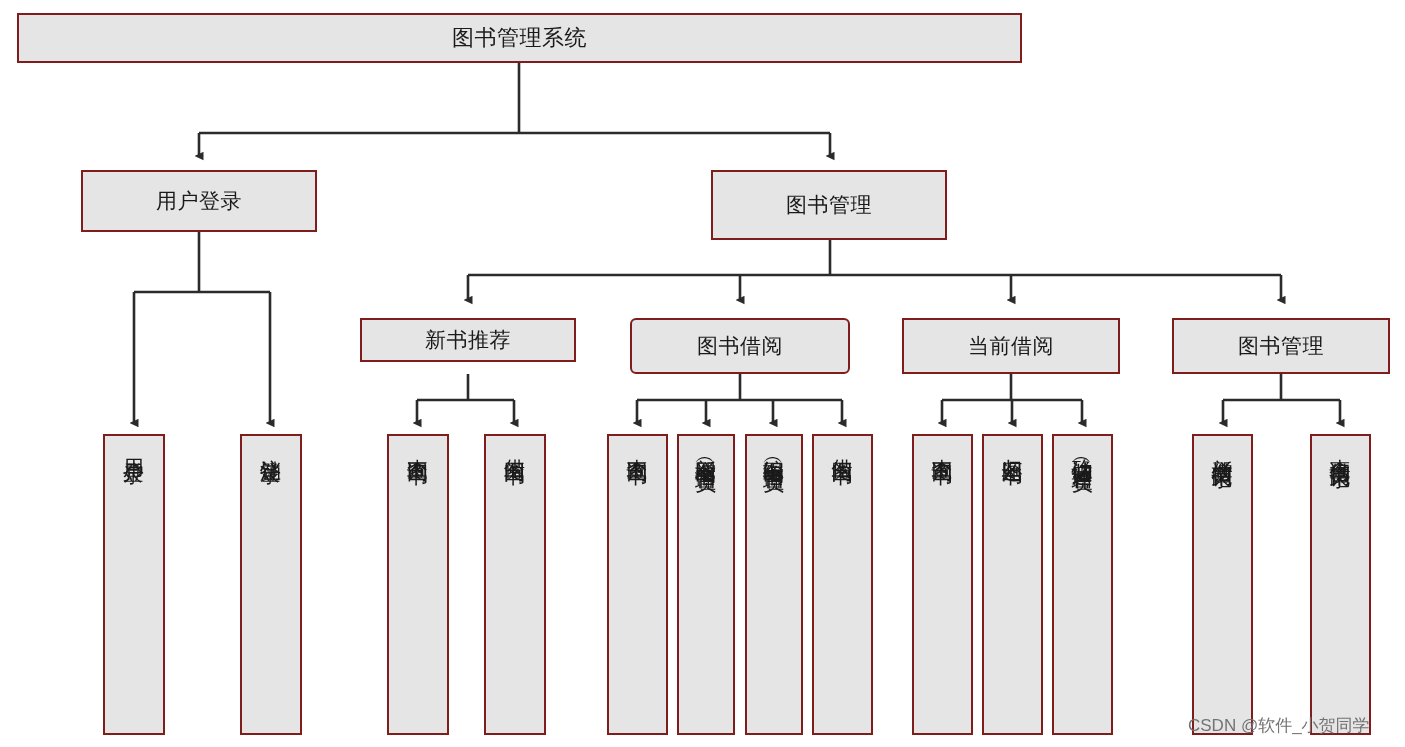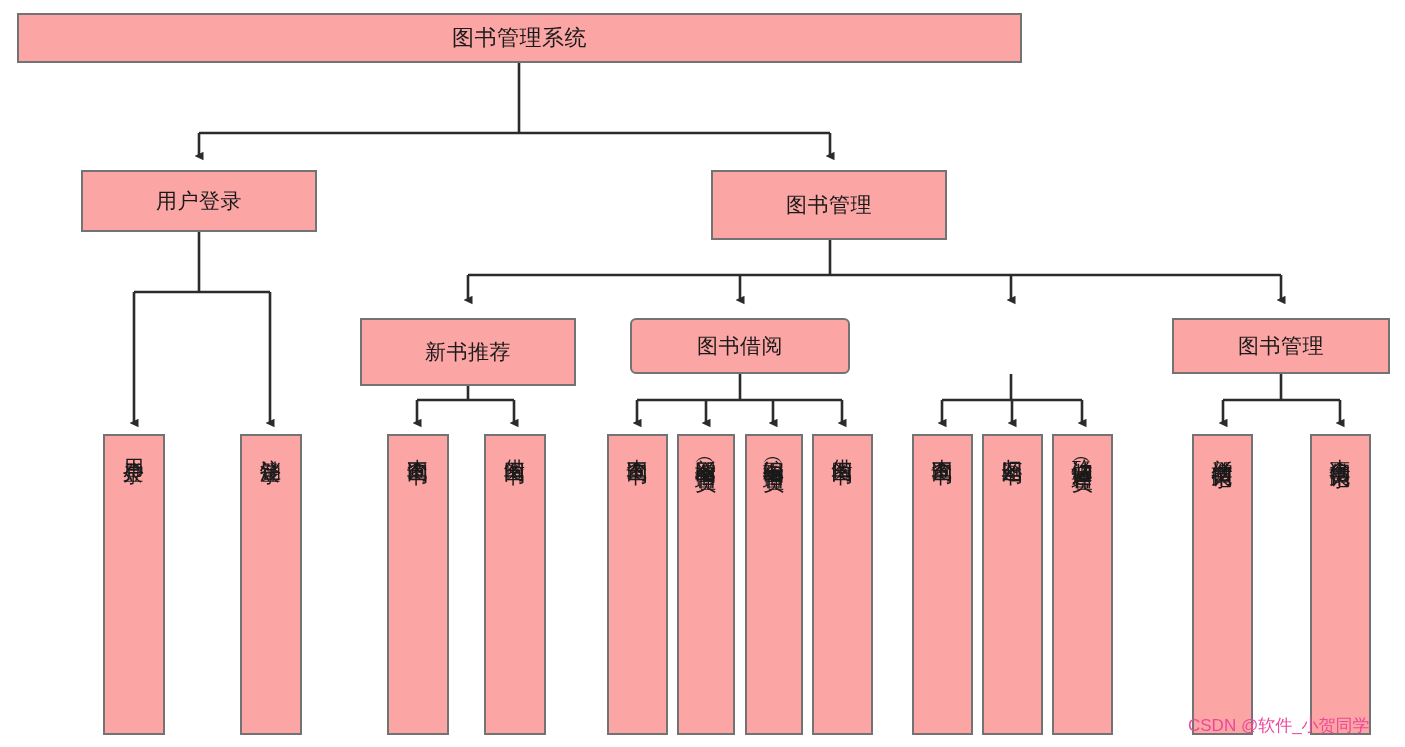--- a/index.html
+++ b/index.html
@@ -22,22 +22,22 @@
     position: absolute;
     left: 0;
     top: 0;
     width: 1405px;
     height: 747px;
     pointer-events: none;
   }
   .node {
     position: absolute;
     box-sizing: border-box;
-    background: #fca5a5;
-    border: 2px solid #737373;
+    background: #e5e5e5;
+    border: 2px solid #7f1d1d;
     display: flex;
     align-items: center;
     justify-content: center;
     color: #1a1a1a;
   }
   .node .label {
     display: block;
     text-align: center;
     line-height: 1.12;
     white-space: pre;
@@ -61,21 +61,21 @@
     text-orientation: upright;
     font-size: 21px;
     letter-spacing: 2px;
     line-height: 1;
   }
   #watermark {
     position: absolute;
     left: 1188px;
     top: 714px;
     font-size: 17px;
-    color: #ec4899;
+    color: #737373;
     white-space: nowrap;
     user-select: none;
   }
 </style>
 </head>
 <body>
 
 <div id="diagram-root">
 
   <svg id="edge-layer" viewBox="0 0 1405 747" width="1405" height="747">
@@ -133,28 +133,31 @@
   </div>
 
   <div class="node h" style="left:81px; top:170px; width:236px; height:62px;">
     <span class="label">用户登录</span>
   </div>
 
   <div class="node h" style="left:711px; top:170px; width:236px; height:70px;">
     <span class="label">图书管理</span>
   </div>
 
-  <div class="node h" style="left:360px; top:318px; width:216px; height:68px;">
+  <div class="node h" style="left:360px; top:318px; width:216px; height:44px;">
     <span class="label">新书推荐</span>
   </div>
 
   <div class="node h" style="left:630px; top:318px; width:220px; height:56px;border-radius:6px;">
     <span class="label">图书借阅</span>
   </div>
 
+  <div class="node h" style="left:902px; top:318px; width:218px; height:56px;">
+    <span class="label">当前借阅</span>
+  </div>
 
   <div class="node h" style="left:1172px; top:318px; width:218px; height:56px;">
     <span class="label">图书管理</span>
   </div>
 
   <div class="node v" style="left:103px; top:434px; width:62px; height:301px;">
     <span class="label">用户登录</span>
   </div>
 
   <div class="node v" style="left:240px; top:434px; width:62px; height:301px;">

